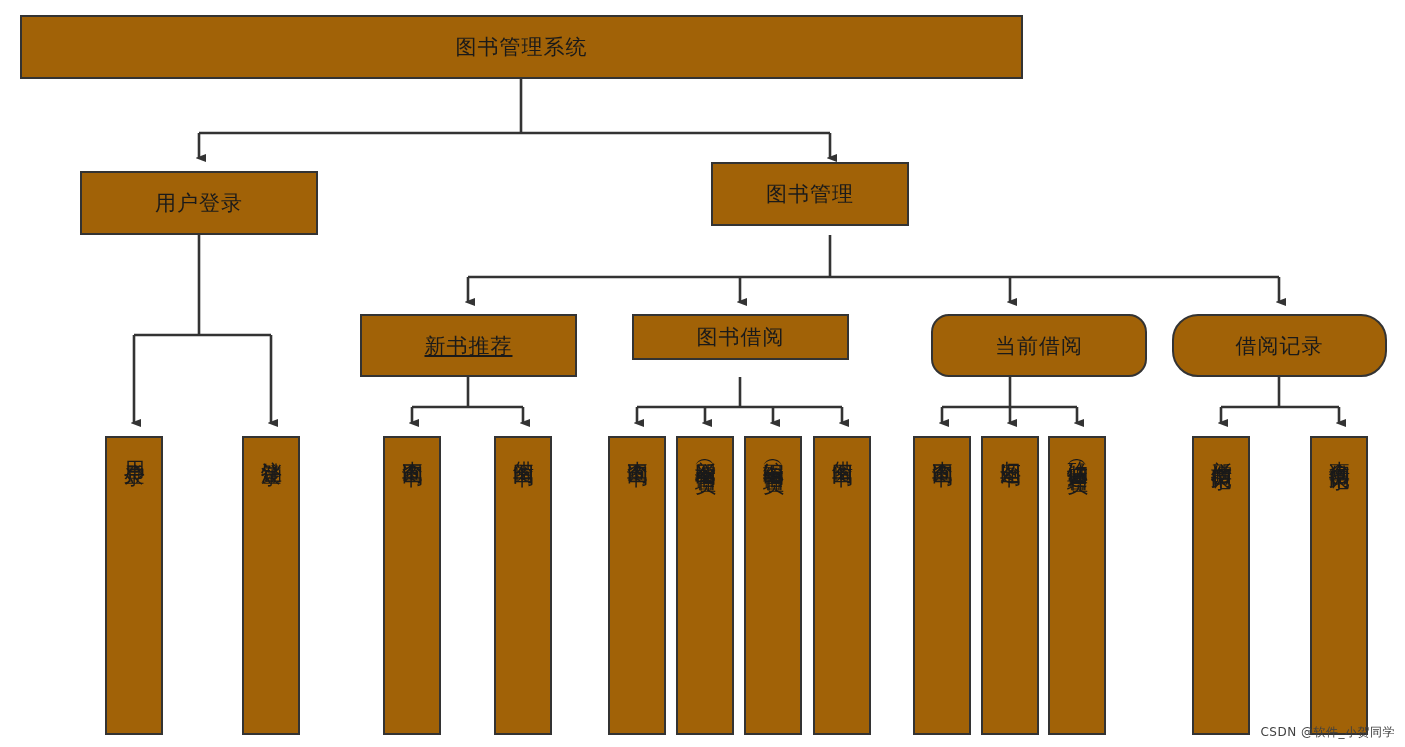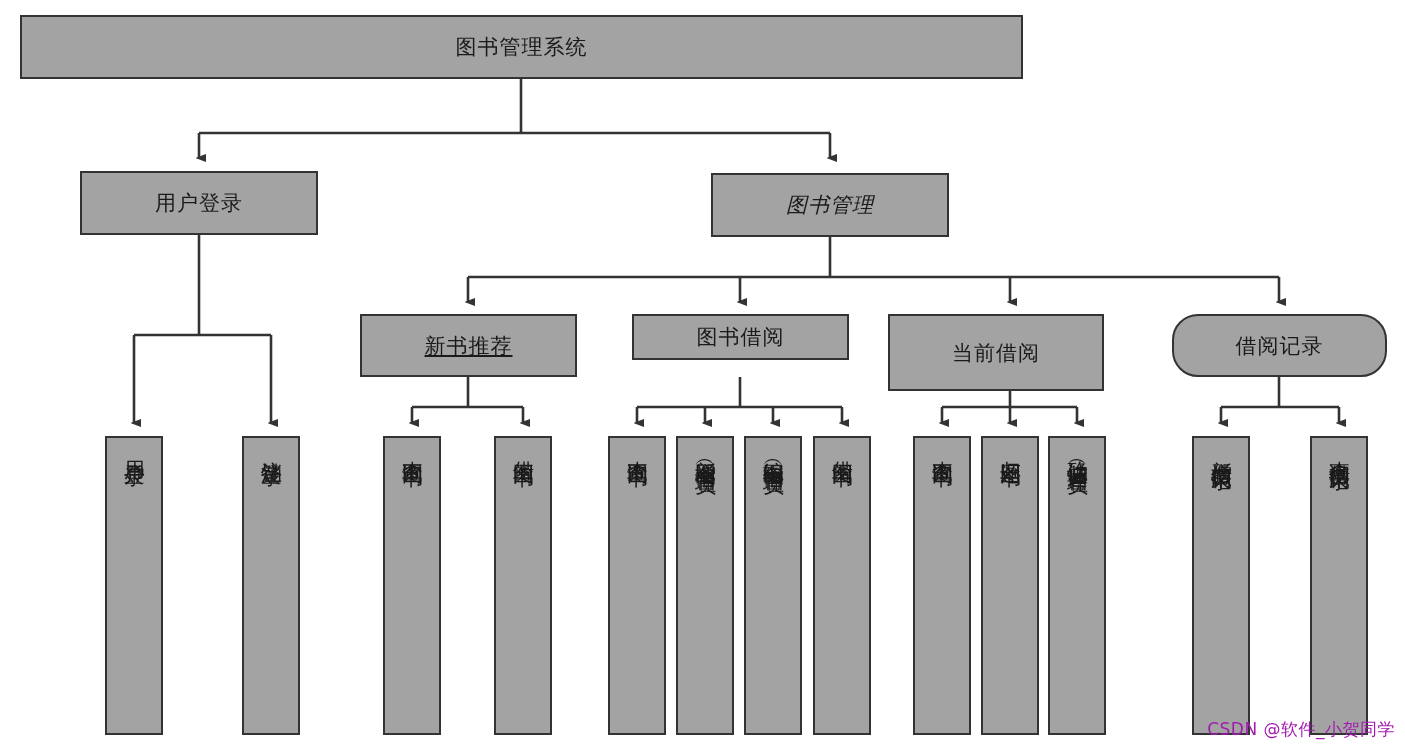--- a/index.html
+++ b/index.html
@@ -17,21 +17,21 @@
     width: 1405px; height: 747px;
     background: #ffffff;
   }
   #edges {
     position: absolute; left: 0; top: 0;
     width: 1405px; height: 747px;
     pointer-events: none;
   }
   .node {
     position: absolute;
-    background: #a3a3a3;
+    background: #a16207;
     border: 2px solid #333333;
     display: flex;
     align-items: center;
     justify-content: center;
     color: #1a1a1a;
   }
   .node.h {
     font-size: 21px;
     letter-spacing: 1px;
   }
@@ -46,22 +46,22 @@
     text-orientation: upright;
     font-size: 21px;
     line-height: 1.18;
     letter-spacing: 2px;
     white-space: nowrap;
   }
   #watermark {
     position: absolute;
     right: 10px;
     bottom: 6px;
-    font-size: 17px;
-    color: #a21caf;
+    font-size: 12px;
+    color: #404040;
     white-space: nowrap;
     letter-spacing: 0.5px;
   }
 </style>
 </head>
 <body>
 
 <div id="canvas">
 
   <svg id="edges" viewBox="0 0 1405 747" width="1405" height="747" aria-hidden="true">
@@ -115,33 +115,33 @@
   </svg>
 
   <div class="node h" style="left:20px; top:15px; width:1003px; height:64px;">
     <span class="lbl">图书管理系统</span>
   </div>
 
   <div class="node h" style="left:80px; top:171px; width:238px; height:64px;">
     <span class="lbl">用户登录</span>
   </div>
 
-  <div class="node h" style="left:711px; top:173px; width:238px; height:64px;font-style:italic;">
+  <div class="node h" style="left:711px; top:162px; width:198px; height:64px;">
     <span class="lbl">图书管理</span>
   </div>
 
   <div class="node h" style="left:360px; top:314px; width:217px; height:63px;text-decoration:underline;">
     <span class="lbl">新书推荐</span>
   </div>
 
   <div class="node h" style="left:632px; top:314px; width:217px; height:46px;">
     <span class="lbl">图书借阅</span>
   </div>
 
-  <div class="node h" style="left:888px; top:314px; width:216px; height:77px;">
+  <div class="node h" style="left:931px; top:314px; width:216px; height:63px;border-radius:18px;">
     <span class="lbl">当前借阅</span>
   </div>
 
   <div class="node h" style="left:1172px; top:314px; width:215px; height:63px;border-radius:26px;">
     <span class="lbl">借阅记录</span>
   </div>
 
   <div class="node v" style="left:105px; top:436px; width:58px; height:299px;">
     <span class="lbl">用户登录</span>
   </div>

